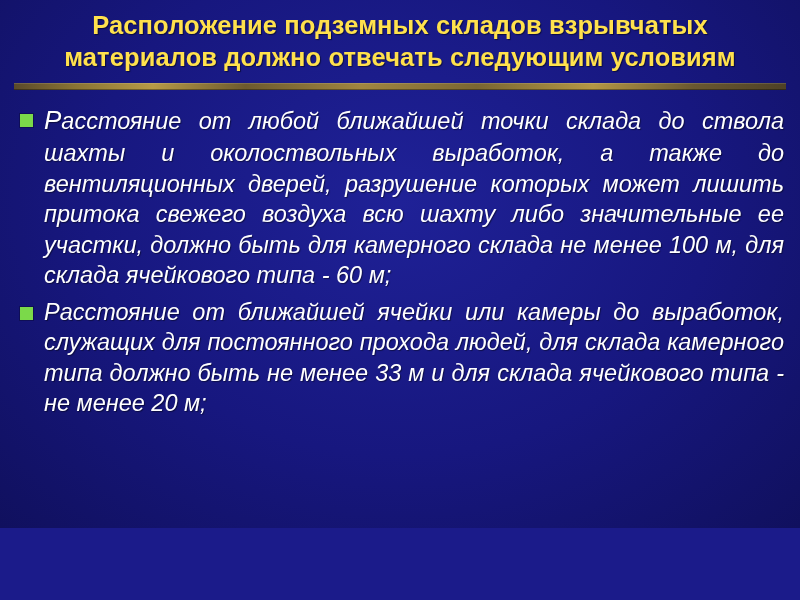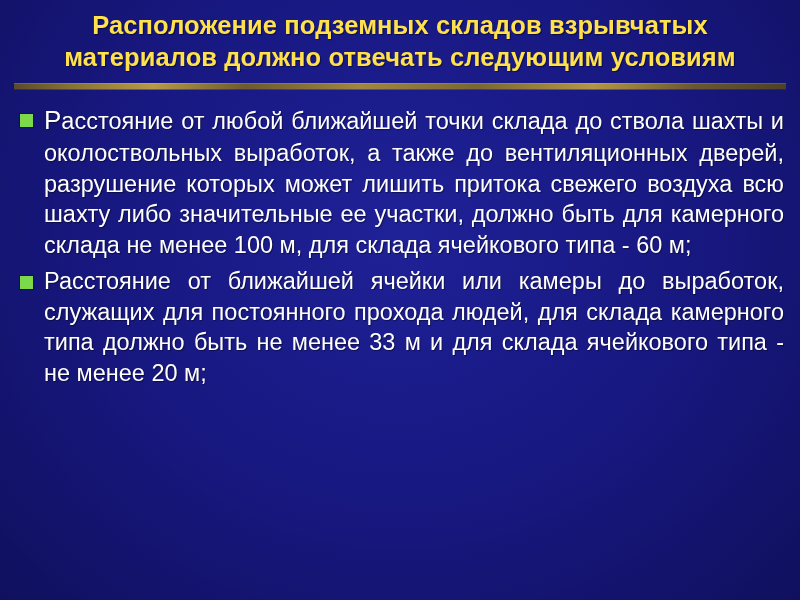--- a/index.html
+++ b/index.html
@@ -9,21 +9,21 @@
   body {
     width: 800px;
     height: 600px;
     background: #1b1b8a;
     font-family: "Liberation Sans", sans-serif;
     overflow: hidden;
   }
   .slide {
     position: relative;
     width: 800px;
-    height: 600px;
+    height: 528px;
     background: radial-gradient(ellipse at 50% 38%, #1f2197 0%, #17177f 55%, #10105e 100%);
     box-sizing: border-box;
     overflow: hidden;
   }
   .title {
     padding: 10px 26px 0 26px;
     text-align: center;
     color: #ffe14d;
     font-weight: bold;
     font-size: 25.5px;
@@ -35,20 +35,21 @@
     margin: 10px 14px 0 14px;
     height: 5px;
     background: linear-gradient(to right,
         #5a4a2a 0%, #8a7434 8%, #b79a46 18%, #6d5a2e 30%,
         #a08640 45%, #7a6632 60%, #b49744 75%, #6a5830 88%, #4e4126 100%);
     border-top: 1px solid rgba(255,255,255,0.12);
     border-bottom: 1px solid rgba(0,0,0,0.35);
   }
   .body {
     padding: 14px 16px 0 18px;
+    font-style: italic;
   }
   .bullet-row {
     display: flex;
     align-items: flex-start;
     margin-bottom: 6px;
   }
   .marker {
     flex: 0 0 auto;
     width: 13px;
     height: 13px;

